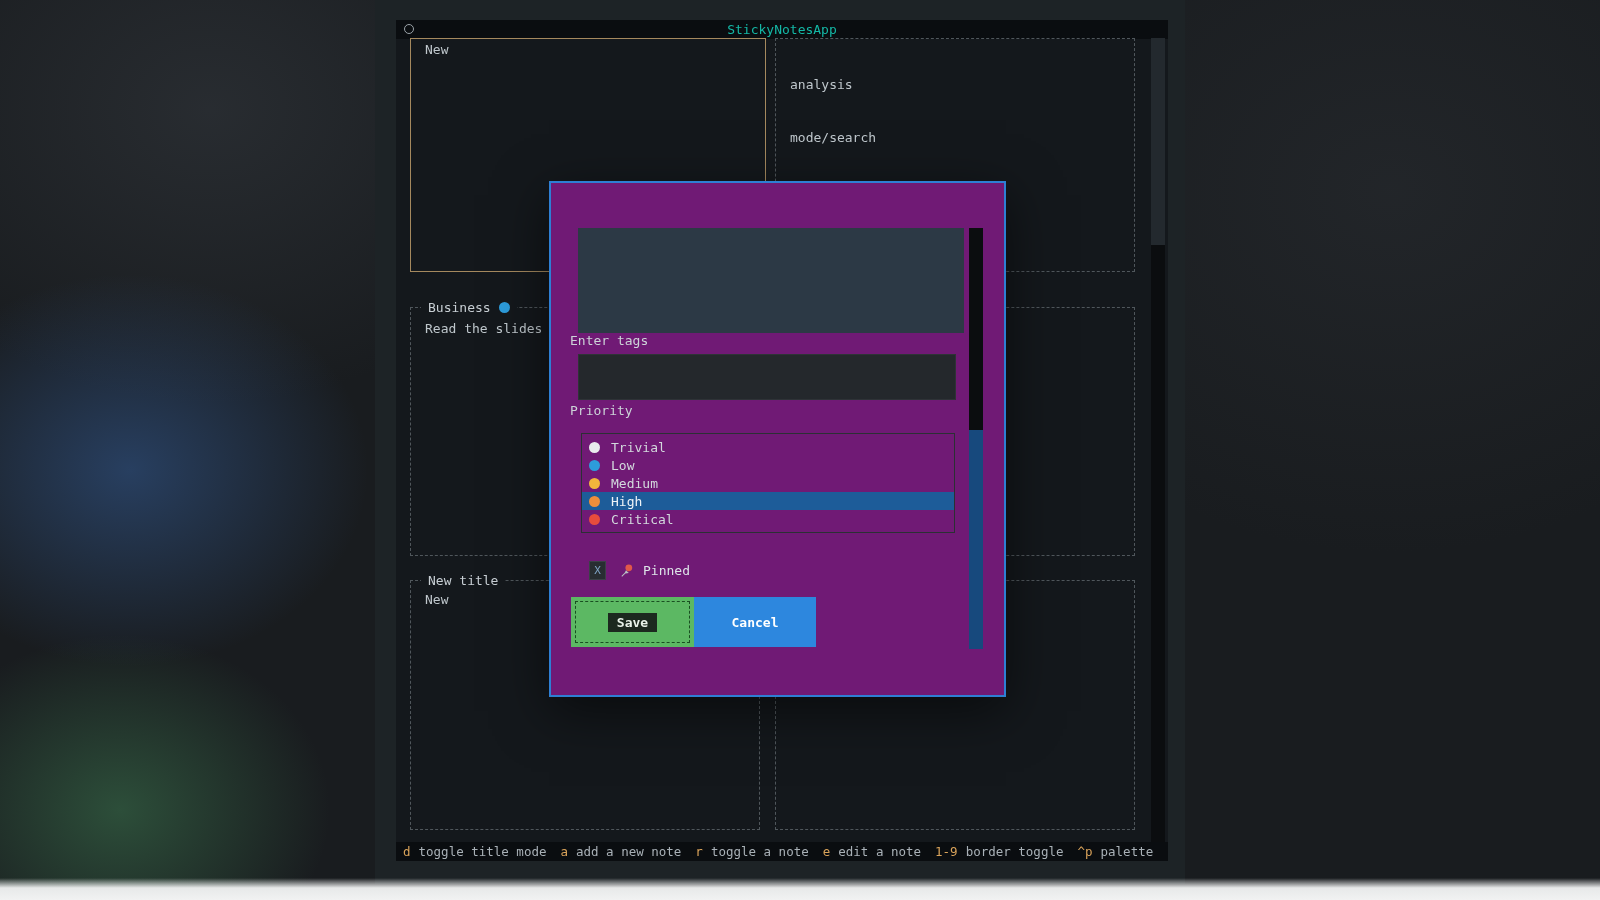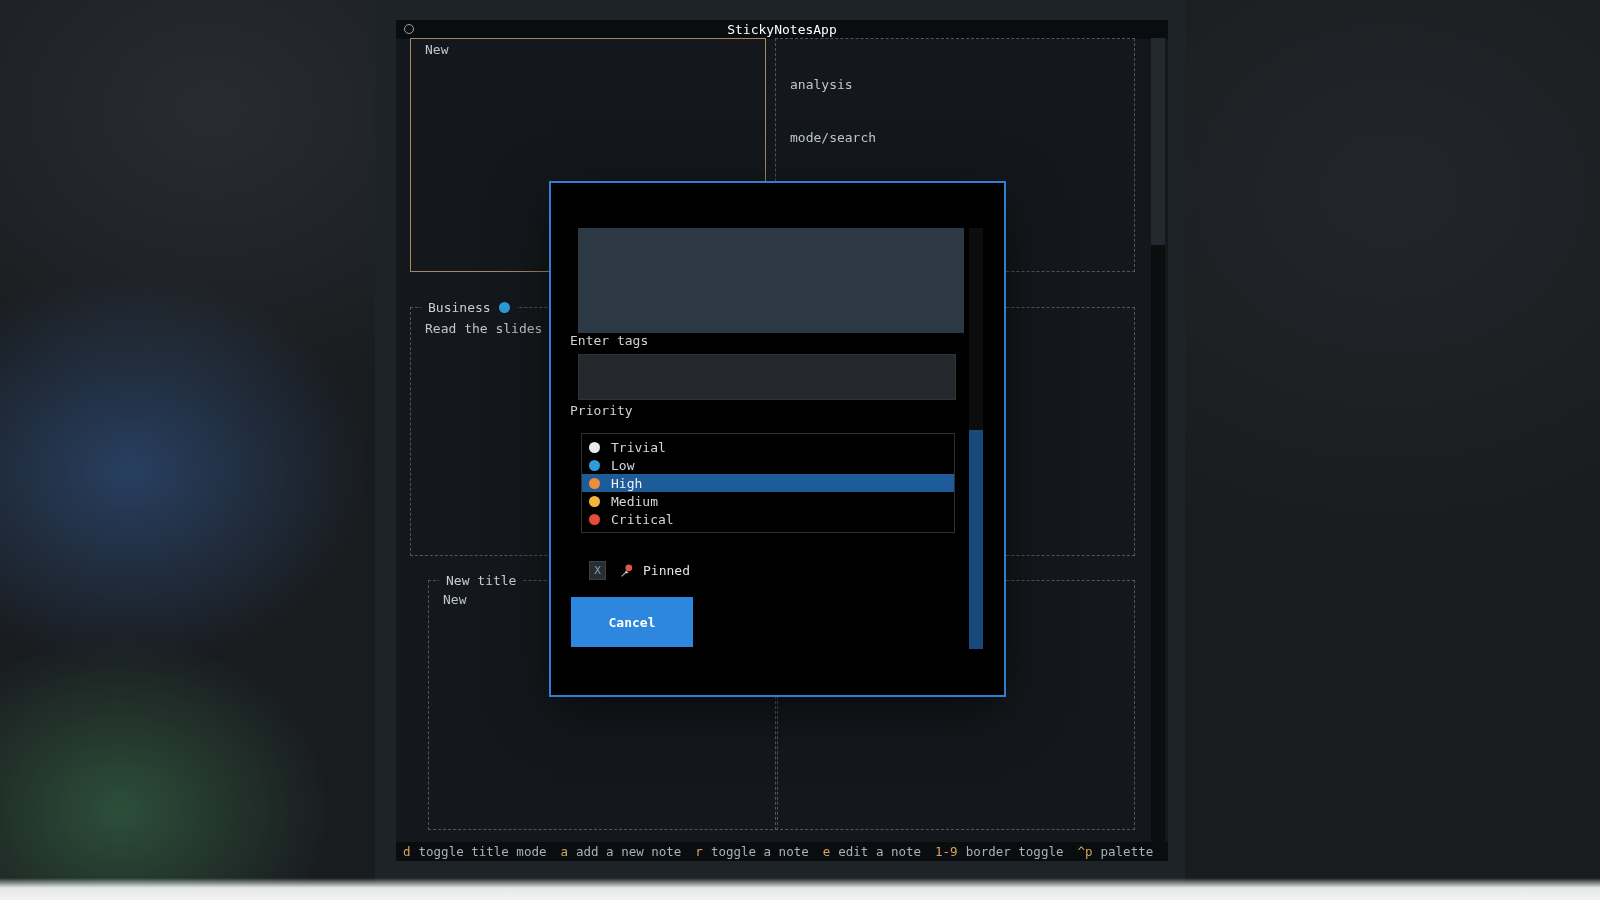--- a/index.html
+++ b/index.html
@@ -27,35 +27,35 @@
   }
 
   .app {
     position: absolute; left: 396px; top: 20px; width: 772px; height: 841px;
     background: #14181c; z-index: 2; font-size: 13px; color: #bfc7cc;
   }
 
   .titlebar {
     position: absolute; left: 0; top: 0; width: 100%; height: 19px;
     background: #0a0d10; display: flex; align-items: center; justify-content: center;
-    color: #ffffff;
+    color: #14b8a6;
   }
   .window-icon {
     position: absolute; left: 8px; top: 4px; width: 10px; height: 10px;
     border: 1.5px solid #9aa2a8; border-radius: 50%;
   }
 
   .note { position: absolute; line-height: 17.5px; }
   .note .content { padding: 2px 14px; white-space: pre; }
   .note-a { left: 14px; top: 18px; width: 356px; height: 234px; border: 1px solid #a5895e; }
   .note-b { left: 379px; top: 18px; width: 360px; height: 234px; border: 1px dashed #50575c; }
   .note-c { left: 14px; top: 287px; width: 356px; height: 249px; border: 1px dashed #50575c; }
   .note-c .content { padding-top: 12px; }
   .note-d { left: 379px; top: 287px; width: 360px; height: 249px; border: 1px dashed #50575c; }
-  .note-e { left: 32px; top: 560px; width: 350px; height: 250px; border: 1px dashed #50575c; }
+  .note-e { left: 14px; top: 560px; width: 350px; height: 250px; border: 1px dashed #50575c; }
   .note-e .content { padding-top: 10px; }
   .note-f { left: 379px; top: 560px; width: 360px; height: 250px; border: 1px dashed #50575c; }
 
   .note-title {
     position: absolute; top: -9px; left: 10px; height: 17px;
     background: #14181c; padding: 0 7px;
     display: flex; align-items: center; gap: 8px; color: #c8cfd4;
   }
   .dot { width: 11px; height: 11px; border-radius: 50%; flex: 0 0 auto; }
 
@@ -68,21 +68,21 @@
   .statusbar {
     position: absolute; left: 0; bottom: 0; width: 100%; height: 19px;
     background: #0a0d10; display: flex; align-items: center; padding-left: 7px;
     font-size: 12.5px; color: #a9b1b7; white-space: nowrap; overflow: hidden;
   }
   .sb-group { display: flex; margin-right: 14px; }
   .sb-key { color: #d9a35a; margin-right: 8px; }
 
   .modal {
     position: absolute; left: 549px; top: 181px; width: 457px; height: 516px;
-    background: #000000; border: 2px solid #2e7fd4; z-index: 10;
+    background: #701a75; border: 2px solid #2e7fd4; z-index: 10;
     box-shadow: 0 14px 50px rgba(0, 0, 0, 0.55);
     font-size: 13px;
   }
   .m-textarea {
     position: absolute; left: 27px; top: 45px; width: 386px; height: 105px;
     background: #2c3945; border: none; outline: none; resize: none;
     color: #dfe5ea; font-family: "DejaVu Sans Mono", monospace; font-size: 13px; padding: 6px;
   }
   .m-label { position: absolute; color: #ccd3d8; }
   .m-label-tags { left: 19px; top: 150px; }
@@ -212,43 +212,46 @@
 
   <div class="m-list">
     <div class="m-row">
       <span class="dot" style="background: rgb(233, 235, 237);"></span>
       <span class="lab">Trivial</span>
     </div>
     <div class="m-row">
       <span class="dot" style="background: rgb(45, 156, 219);"></span>
       <span class="lab">Low</span>
     </div>
+    <div class="m-row">
+      <span class="dot" style="background: rgb(242, 182, 60);"></span>
+      <span class="lab">Medium</span>
+    </div>
     <div class="m-row selected">
       <span class="dot" style="background: rgb(238, 142, 59);"></span>
       <span class="lab">High</span>
-    </div>
-    <div class="m-row">
-      <span class="dot" style="background: rgb(242, 182, 60);"></span>
-      <span class="lab">Medium</span>
     </div>
     <div class="m-row">
       <span class="dot" style="background: rgb(231, 76, 60);"></span>
       <span class="lab">Critical</span>
     </div>
   </div>
 
   <div class="m-pinrow">
     <span class="m-checkbox">X</span>
     <svg class="pin-svg" width="15" height="15" viewBox="0 0 15 15">
       <circle cx="9.8" cy="4.8" r="3.4" fill="#e0584a"></circle>
       <path d="M7.0 7.2 L9.8 10.0 L6.4 10.4 L3.1 13.7 L2.4 13.0 L5.7 9.7 Z" fill="#b9bfc4"></path>
     </svg>
     <span class="m-pinlabel">Pinned</span>
   </div>
 
   <div class="m-buttons">
+    <div class="btn-save">
+      <span class="chip">Save</span>
+    </div>
     <div class="btn-cancel">Cancel</div>
   </div>
 
   <div class="m-scrollbar">
     <div class="m-scroll-thumb"></div>
   </div>
 </div>
 
 </body></html>

